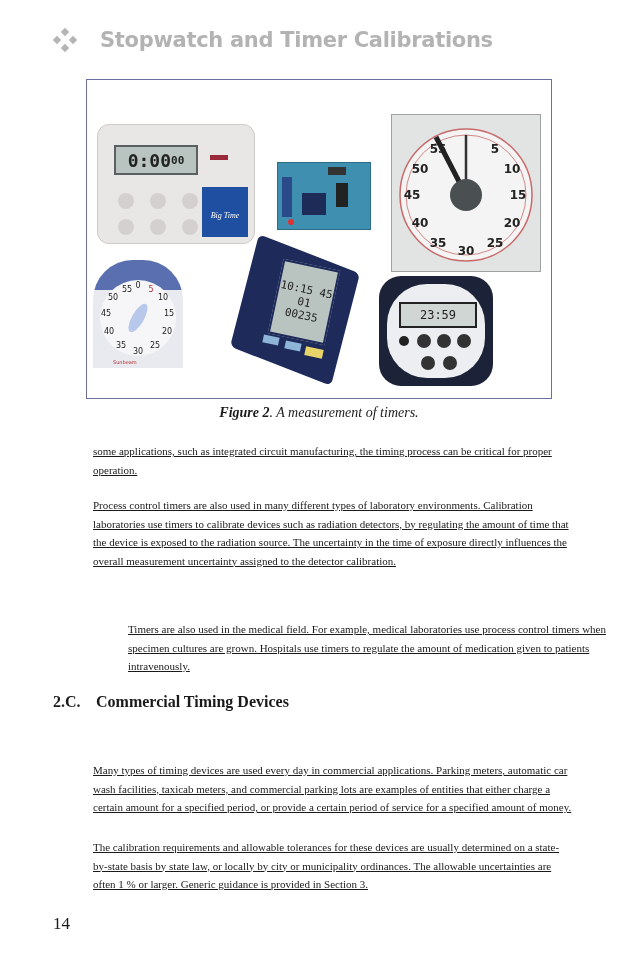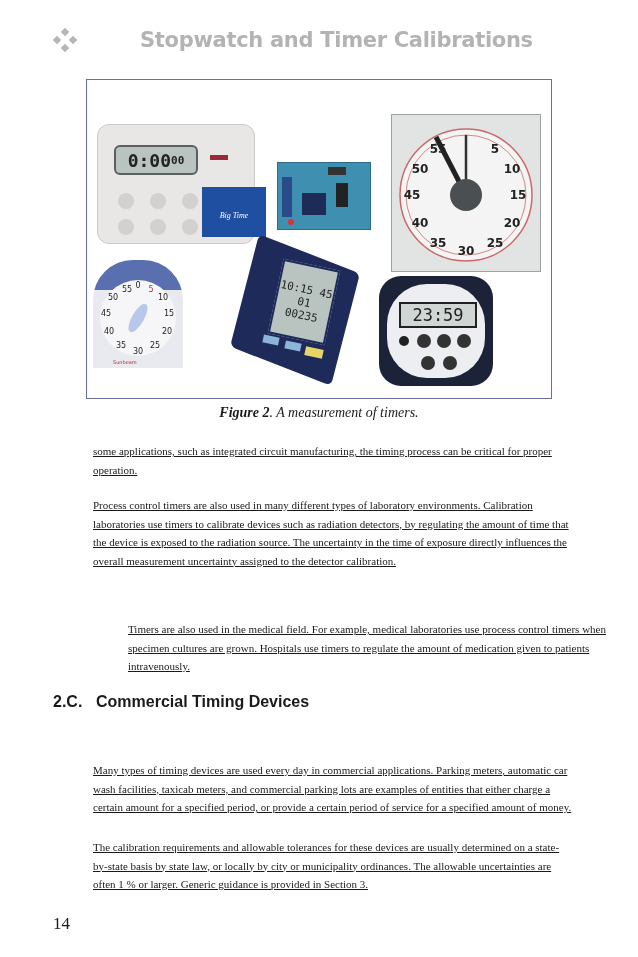--- a/index.html
+++ b/index.html
@@ -1,26 +1,26 @@
 <!DOCTYPE html>
 <html><head>
 <meta charset="utf-8">
 <style>
   html, body { margin: 0; padding: 0; background: #ffffff; }
   body { width: 638px; height: 957px; position: relative; overflow: hidden; font-family: "Liberation Serif", serif; color: #1a1a1a; }
   .header { position: absolute; left: 54px; top: 24px; height: 32px; display: flex; align-items: center; }
   .header .bullet { width: 22px; height: 22px; position: relative; margin-right: 24px; }
   .header .bullet i { position: absolute; width: 6px; height: 6px; background: #b5b5b5; transform: rotate(45deg); }
-  .header .title { font-family: "DejaVu Sans", sans-serif; font-weight: bold; font-size: 21px; color: #b3b3b3; letter-spacing: -0.3px; margin-left: 40px; }
+  .header .title { font-family: "DejaVu Sans", sans-serif; font-weight: bold; font-size: 21px; color: #b3b3b3; letter-spacing: -0.3px; }
   .figure { position: absolute; left: 86px; top: 79px; width: 464px; height: 318px; border: 1.5px solid #6a6fa0; background: #fff; }
   .fig-item { position: absolute; }
   .caption { position: absolute; left: 0; width: 638px; top: 405px; text-align: center; font-size: 14px; font-style: italic; }
   .caption b { font-style: italic; font-weight: bold; }
   .para { position: absolute; left: 93px; width: 480px; font-size: 11px; line-height: 18.5px; text-decoration: underline; }
-  .h2 { position: absolute; left: 53px; top: 693px; font-family: Liberation Sans, sans-serif; font-weight: bold; font-size: 16px; }
+  .h2 { position: absolute; left: 53px; top: 693px; font-family: Liberation Serif, serif; font-weight: bold; font-size: 16px; }
   .h2 .num { display: inline-block; width: 43px; }
   .pagenum { position: absolute; left: 53px; top: 914px; font-size: 17px; }
   
   .lcd { background: #b9c3c0; border: 2px solid #5a5f62; font-family: "DejaVu Sans Mono", monospace; color: #222; display: flex; align-items: center; justify-content: center; }
   .btn { position: absolute; border-radius: 50%; }
 </style>
 </head>
 <body>
 
 <div class="header">
@@ -29,32 +29,32 @@
       <i style="left:0px;top:8px"></i>
       <i style="left:16px;top:8px"></i>
       <i style="left:8px;top:16px"></i>
   </div>
   <span class="title">Stopwatch and Timer Calibrations</span>
 </div>
 
 <div class="figure">
 
   <div class="fig-item" style="left:10px;top:44px;width:156px;height:118px;background:#e9e6e6;border-radius:12px;border:1px solid #cfcaca;">
-    <div class="lcd" style="position:absolute;left:16px;top:20px;width:80px;height:26px;font-size:18px;font-weight:bold;border-radius:6px;">
+    <div class="lcd" style="position:absolute;left:16px;top:20px;width:80px;height:26px;font-size:18px;font-weight:bold;">
       <span>0:00</span>
         <span style="font-size:11px">00</span>
     </div>
     <div style="position:absolute;left:112px;top:30px;width:18px;height:5px;background:#9a2a3a;"></div>
     <div class="btn" style="left:20px;top:68px;width:16px;height:16px;background:#d4d0cf;"></div>
     <div class="btn" style="left:52px;top:68px;width:16px;height:16px;background:#d4d0cf;"></div>
     <div class="btn" style="left:84px;top:68px;width:16px;height:16px;background:#d4d0cf;"></div>
     <div class="btn" style="left:20px;top:94px;width:16px;height:16px;background:#d4d0cf;"></div>
     <div class="btn" style="left:52px;top:94px;width:16px;height:16px;background:#d4d0cf;"></div>
     <div class="btn" style="left:84px;top:94px;width:16px;height:16px;background:#d4d0cf;"></div>
-    <div style="position:absolute;left:104px;top:62px;width:64px;height:50px;background:#1f4fa0;color:#fff;font-size:8px;font-style:italic;text-align:center;padding-top:24px;box-sizing:border-box;">
+    <div style="position:absolute;left:104px;top:62px;width:46px;height:50px;background:#1f4fa0;color:#fff;font-size:8px;font-style:italic;text-align:center;padding-top:24px;box-sizing:border-box;">
       <span>Big Time</span>
     </div>
   </div>
 
   <div class="fig-item" style="left:190px;top:82px;width:92px;height:66px;background:#3f8fb0;border:1px solid #2d6b86;">
     <div style="position:absolute;left:4px;top:14px;width:10px;height:40px;background:#2a4a8a;"></div>
     <div style="position:absolute;left:24px;top:30px;width:24px;height:22px;background:#1d2c56;"></div>
     <div style="position:absolute;left:58px;top:20px;width:12px;height:24px;background:#222;"></div>
     <div style="position:absolute;left:50px;top:4px;width:18px;height:8px;background:#333;"></div>
     <div style="position:absolute;left:10px;top:56px;width:6px;height:6px;border-radius:50%;background:#d33;"></div>
@@ -113,21 +113,21 @@
       <span>01</span>
       <span>00235</span>
     </div>
     <div style="position:absolute;left:70px;top:98px;width:18px;height:9px;background:#e8d56a;transform:rotate(12deg);"></div>
     <div style="position:absolute;left:28px;top:86px;width:16px;height:8px;background:#8eb4d8;transform:rotate(12deg);"></div>
     <div style="position:absolute;left:50px;top:92px;width:16px;height:8px;background:#8eb4d8;transform:rotate(12deg);"></div>
   </div>
 
   <div class="fig-item" style="left:292px;top:196px;width:114px;height:110px;background:#1c2238;border-radius:22px;">
     <div style="position:absolute;left:8px;top:8px;width:98px;height:94px;background:#eceef2;border-radius:40px;"></div>
-    <div class="lcd" style="position:absolute;left:20px;top:26px;width:74px;height:22px;font-size:17px;background:#d0d6d4;border-color:#222;">
+    <div class="lcd" style="position:absolute;left:20px;top:26px;width:74px;height:22px;font-size:12px;background:#d0d6d4;border-color:#222;">
       <span>23:59</span>
     </div>
     <div class="btn" style="left:20px;top:60px;width:10px;height:10px;background:#222;"></div>
     <div class="btn" style="left:38px;top:58px;width:14px;height:14px;background:#333;"></div>
     <div class="btn" style="left:58px;top:58px;width:14px;height:14px;background:#333;"></div>
     <div class="btn" style="left:78px;top:58px;width:14px;height:14px;background:#333;"></div>
     <div class="btn" style="left:42px;top:80px;width:14px;height:14px;background:#333;"></div>
     <div class="btn" style="left:64px;top:80px;width:14px;height:14px;background:#333;"></div>
   </div>
 </div>

